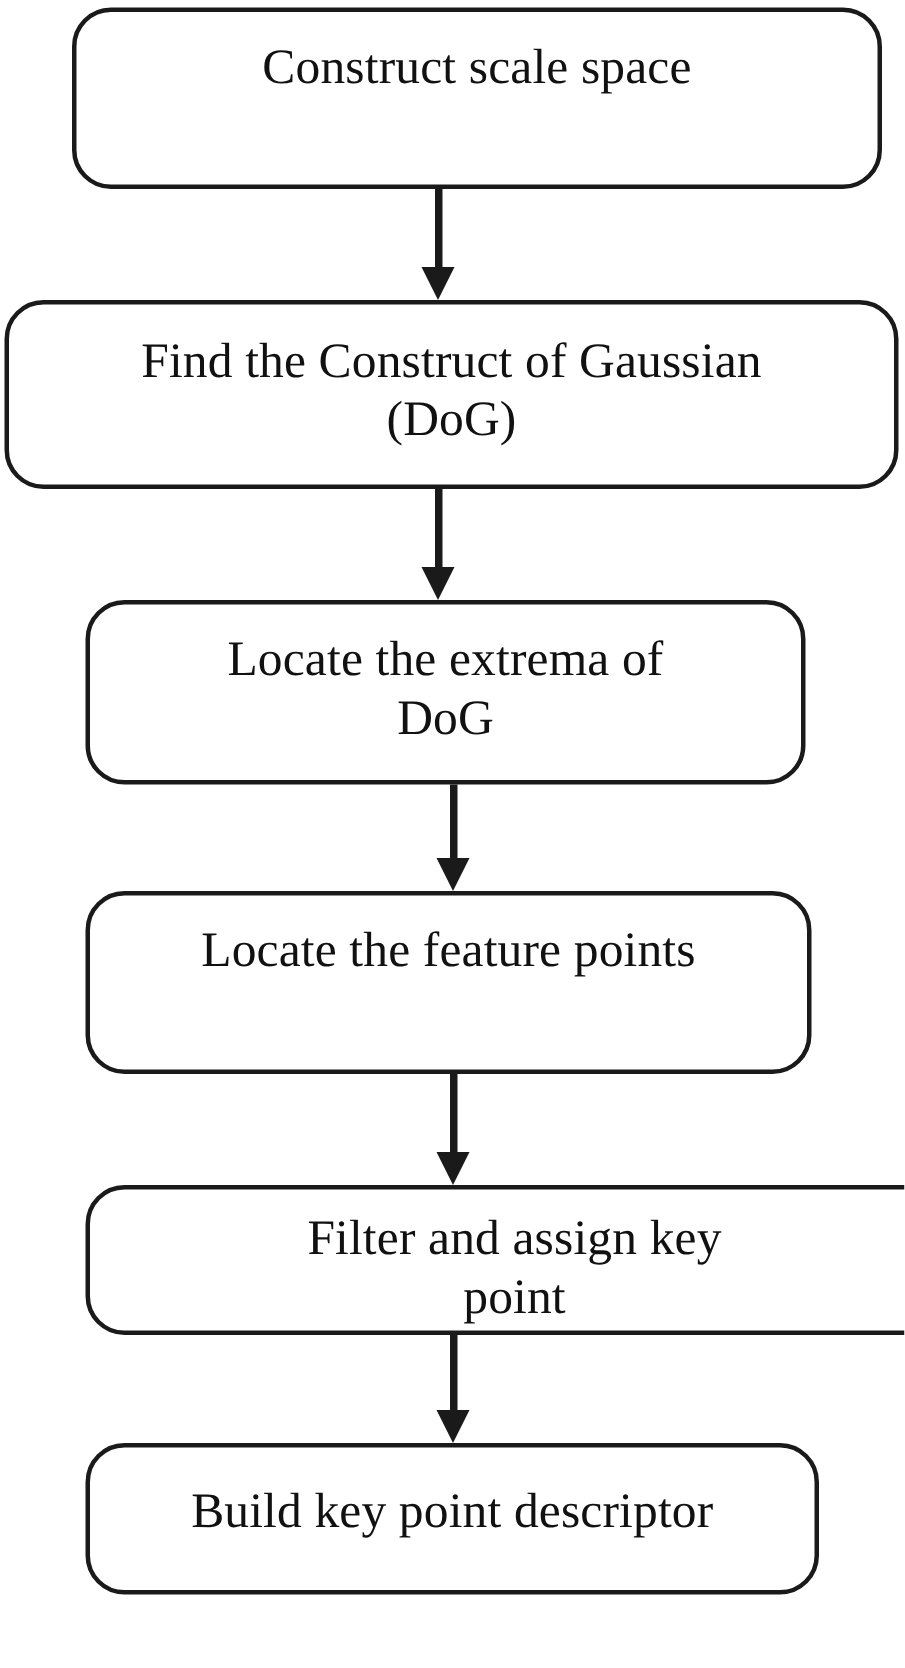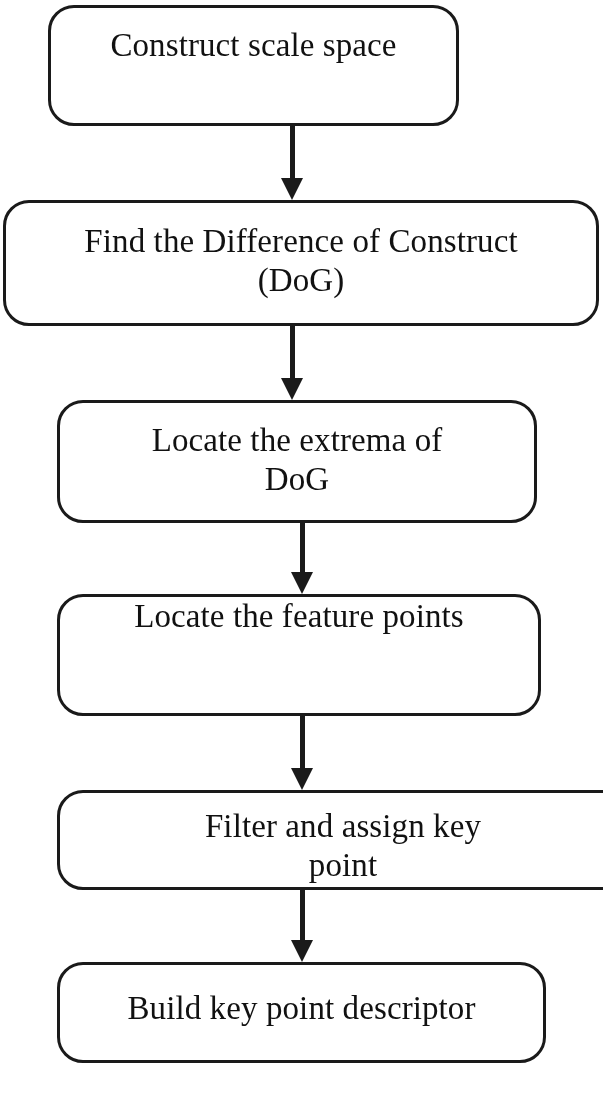--- a/index.html
+++ b/index.html
@@ -57,36 +57,36 @@
     border-left: 11px solid transparent;
     border-right: 11px solid transparent;
     border-top: 22px solid #1a1a1a;
   }
 </style>
 </head>
 <body>
 
 <div id="canvas" style="background: rgb(255, 255, 255);">
 
-  <div class="node" style="left: 48px; top: 5px; width: 411px; height: 121px;">
+  <div class="node" style="left: 48px; top: 5px; width: 540px; height: 121px;">
     <span class="node-label" style="margin-top: 18px;">Construct scale space</span>
   </div>
 
   <div class="node" style="left: 3px; top: 200px; width: 596px; height: 126px;">
-    <span class="node-label" style="margin-top: 19px;">Find the Difference of Construct
+    <span class="node-label" style="margin-top: 19px;">Find the Construct of Gaussian
 (DoG)</span>
   </div>
 
   <div class="node" style="left: 57px; top: 400px; width: 480px; height: 123px; justify-content: flex-end;">
     <span class="node-label" style="margin-top: 18px;">Locate the extrema of
 DoG</span>
   </div>
 
   <div class="node" style="left: 57px; top: 594px; width: 484px; height: 122px;">
-    <span class="node-label" style="">Locate the feature points</span>
+    <span class="node-label" style="margin-top: 18px;">Locate the feature points</span>
   </div>
 
   <div class="node" style="left: 57px; top: 790px; width: 572px; height: 100px;">
     <span class="node-label" style="margin-top: 14px;">Filter and assign key
 point</span>
   </div>
 
   <div class="node" style="left: 57px; top: 962px; width: 489px; height: 101px;">
     <span class="node-label" style="margin-top: 24px;">Build key point descriptor</span>
   </div>

